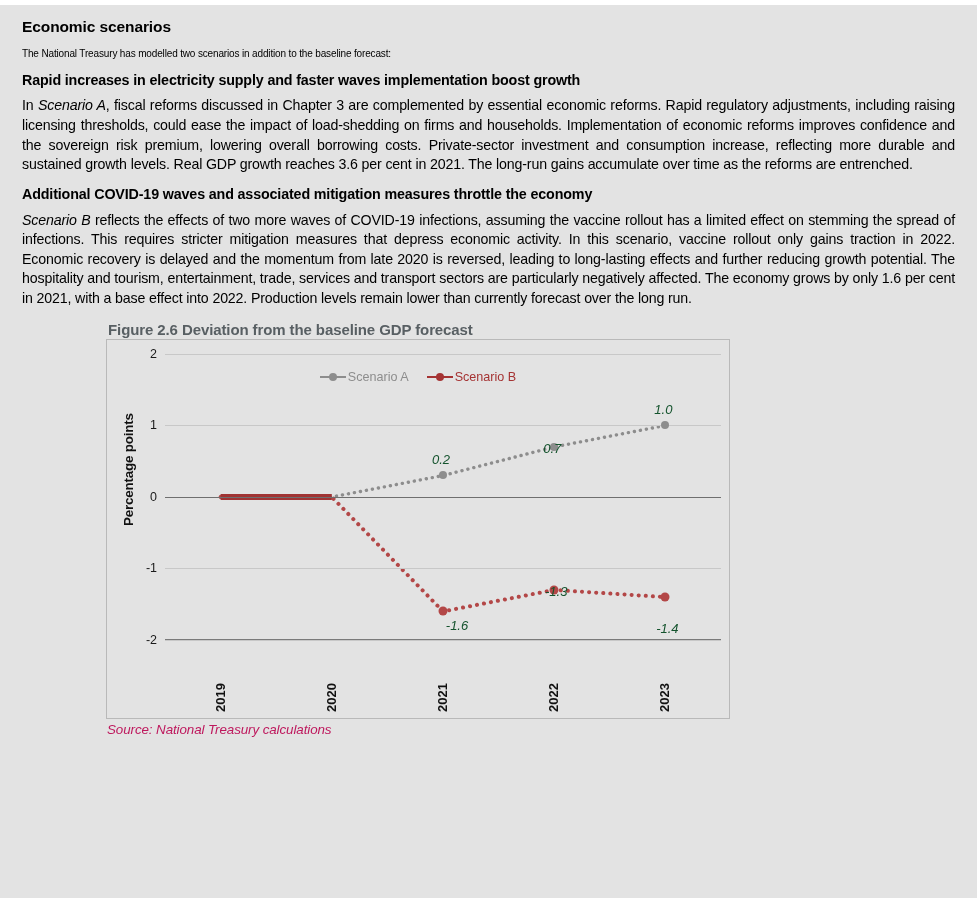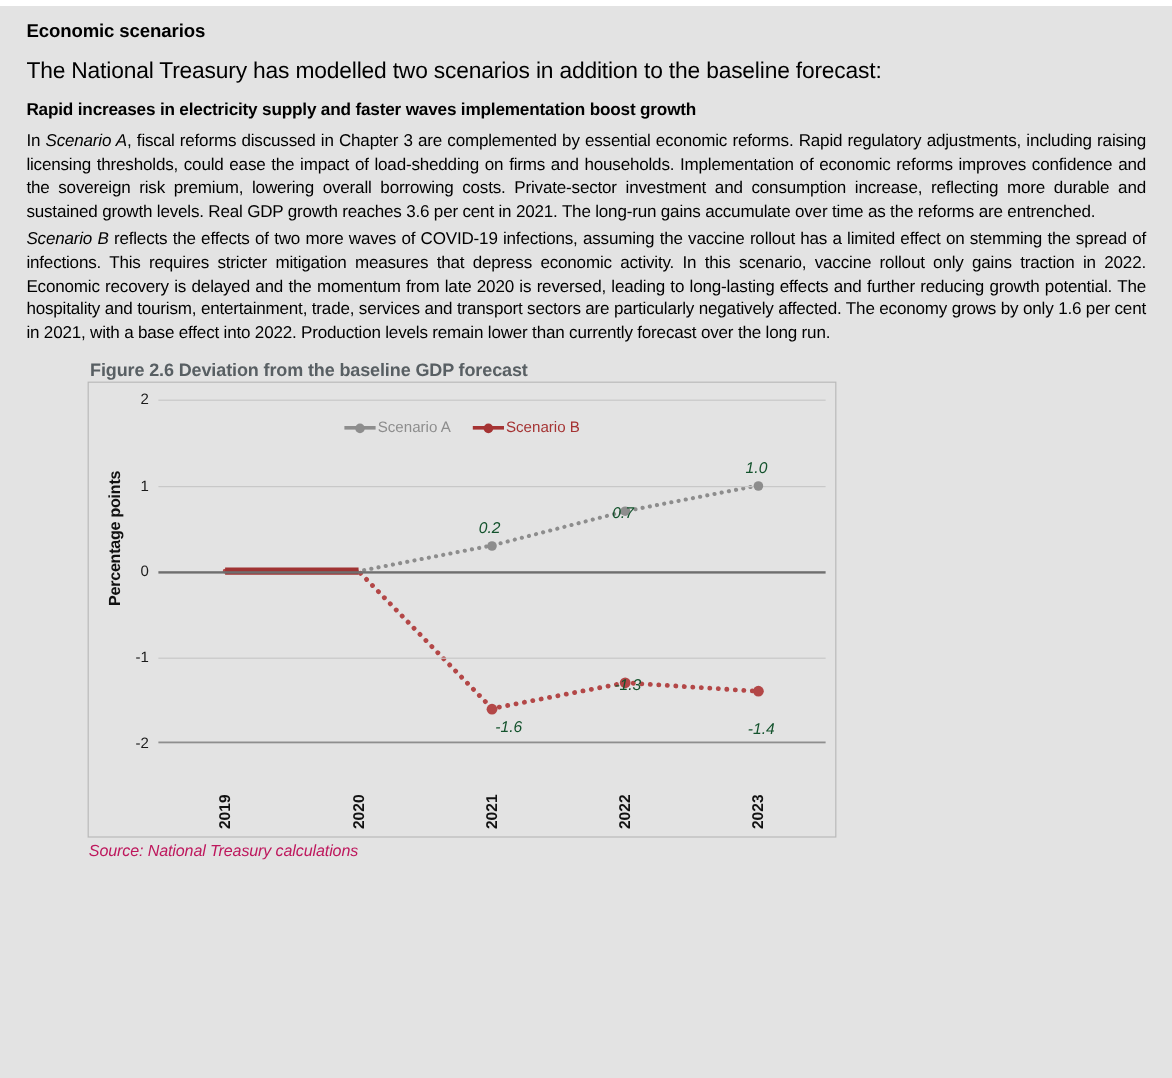--- a/index.html
+++ b/index.html
@@ -36,32 +36,32 @@
     letter-spacing: -0.15px;
   }
   p.body {
     font-size: 14.2px;
     line-height: 1.38;
     margin: 0 0 3px 0;
     text-align: justify;
     letter-spacing: -0.15px;
   }
   p.lead {
-    font-size: 19px;
+    font-size: 10px;
     line-height: 1.4;
     margin: 0 0 2px 0;
     letter-spacing: -0.15px;
   }
   .ital { font-style: italic; }
 
   
   .figure-wrap {
     position: relative;
     margin-top: 12px;
-    margin-left: 51px;
+    margin-left: 84px;
     width: 645px;
   }
   .fig-title {
     font-size: 15px;
     font-weight: bold;
     color: #585f63;
     margin: 0 0 1px 2px;
     letter-spacing: -0.1px;
   }
   .chart-box {
@@ -184,20 +184,21 @@
   <div class="top-rule"></div>
 
   <h2 class="section-head">Economic scenarios</h2>
 
   <p class="lead">The National Treasury has modelled two scenarios in addition to the baseline forecast:</p>
 
   <h3 class="sub-head">Rapid increases in electricity supply and faster waves implementation boost growth</h3>
 
   <p class="body"><span>In </span><span class="ital">Scenario A</span><span>, fiscal reforms discussed in Chapter 3 are complemented by essential economic reforms. Rapid regulatory adjustments, including raising licensing thresholds, could ease the impact of load-shedding on firms and households. Implementation of economic reforms improves confidence and the sovereign risk premium, lowering overall borrowing costs. Private-sector investment and consumption increase, reflecting more durable and sustained growth levels. Real GDP growth reaches 3.6 per cent in 2021. The long-run gains accumulate over time as the reforms are entrenched.</span></p>
 
+  <h3 class="sub-head">Additional COVID-19 waves and associated mitigation measures throttle the economy</h3>
 
   <p class="body"><span class="ital">Scenario B</span><span> reflects the effects of two more waves of COVID-19 infections, assuming the vaccine rollout has a limited effect on stemming the spread of infections. This requires stricter mitigation measures that depress economic activity. In this scenario, vaccine rollout only gains traction in 2022. Economic recovery is delayed and the momentum from late 2020 is reversed, leading to long-lasting effects and further reducing growth potential. The hospitality and tourism, entertainment, trade, services and transport sectors are particularly negatively affected. The economy grows by only 1.6 per cent in 2021, with a base effect into 2022. Production levels remain lower than currently forecast over the long run.</span></p>
 
   <div class="figure-wrap">
     <div class="fig-title">Figure 2.6 Deviation from the baseline GDP forecast</div>
 
     <div class="chart-box">
       <div class="ylabel">Percentage points</div>
 
       <div class="legend">

